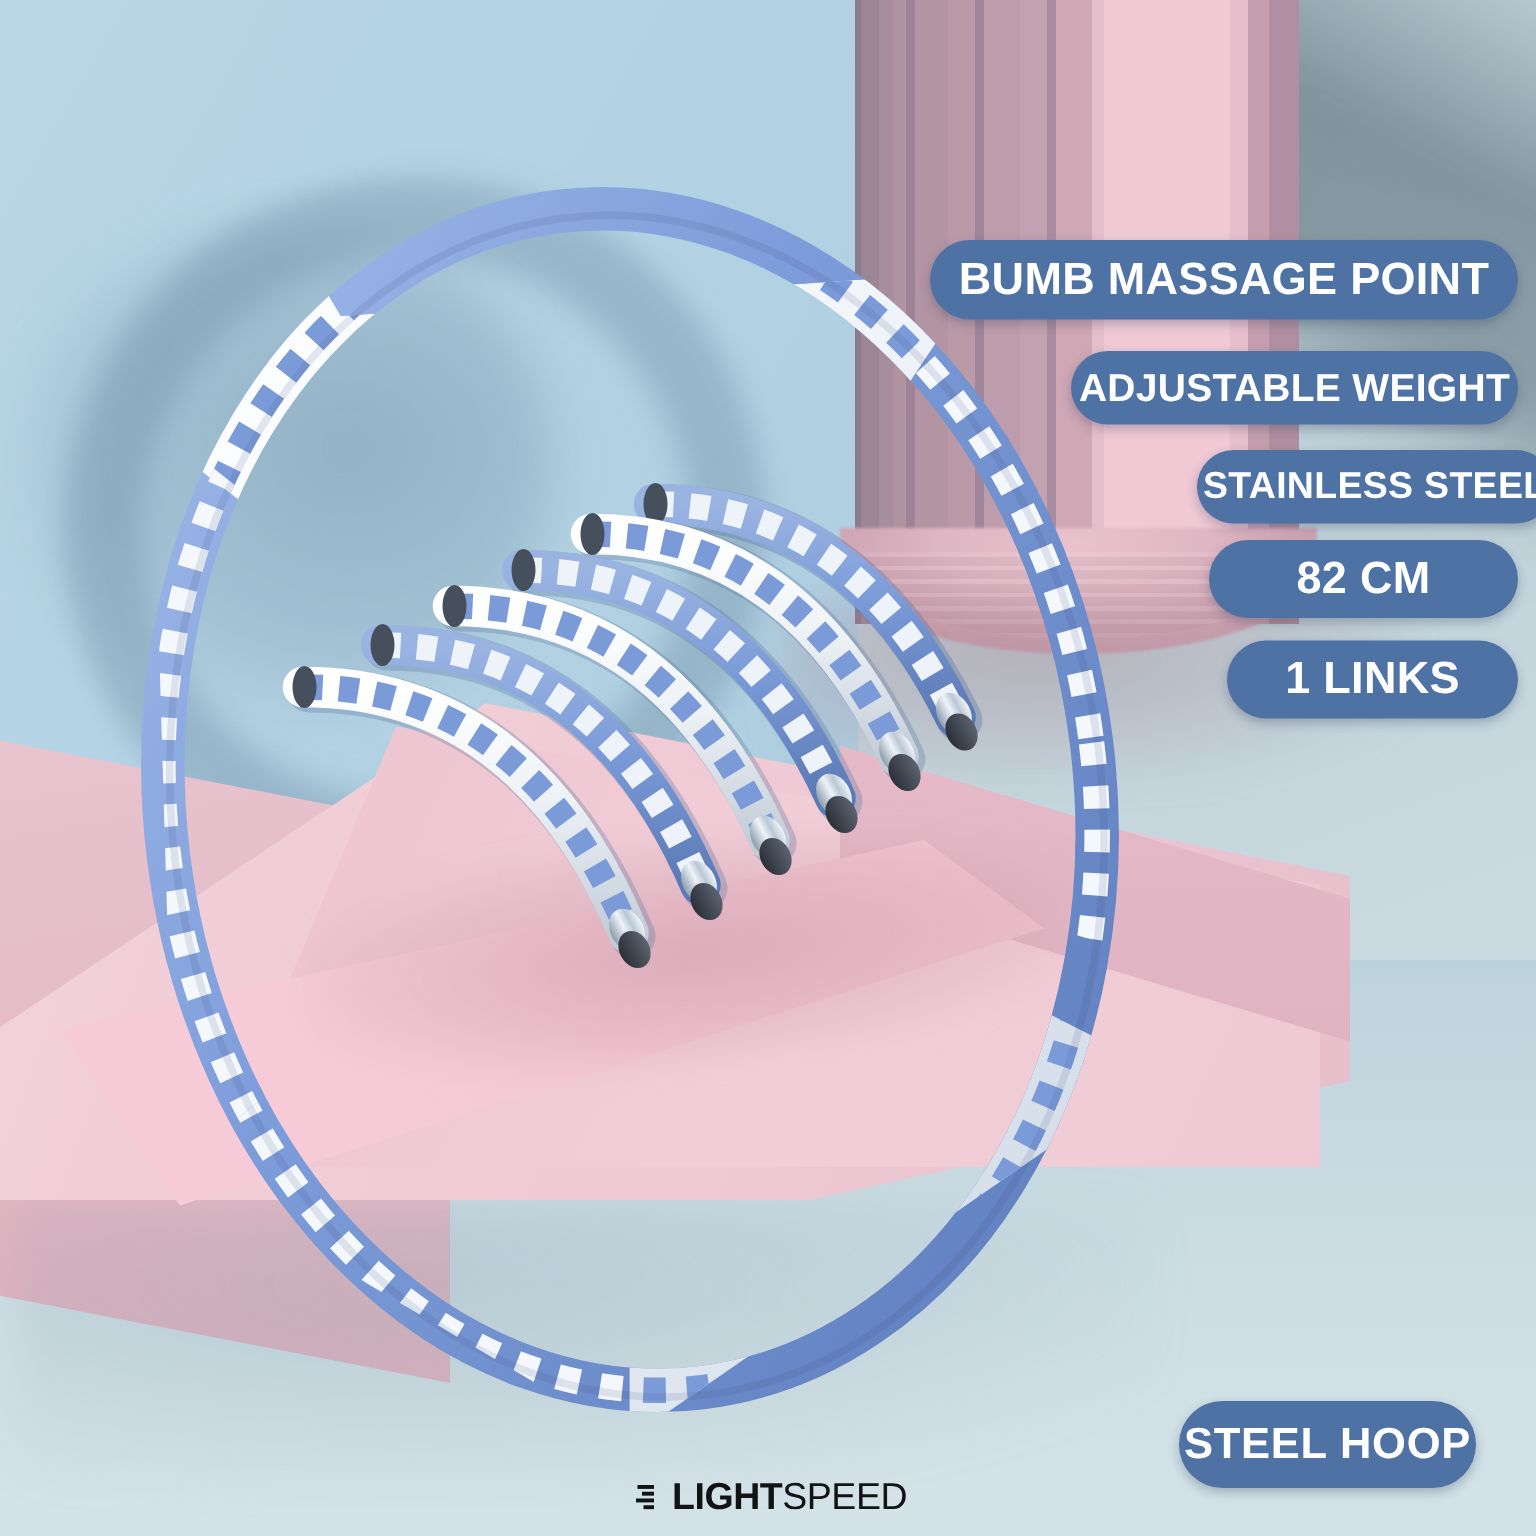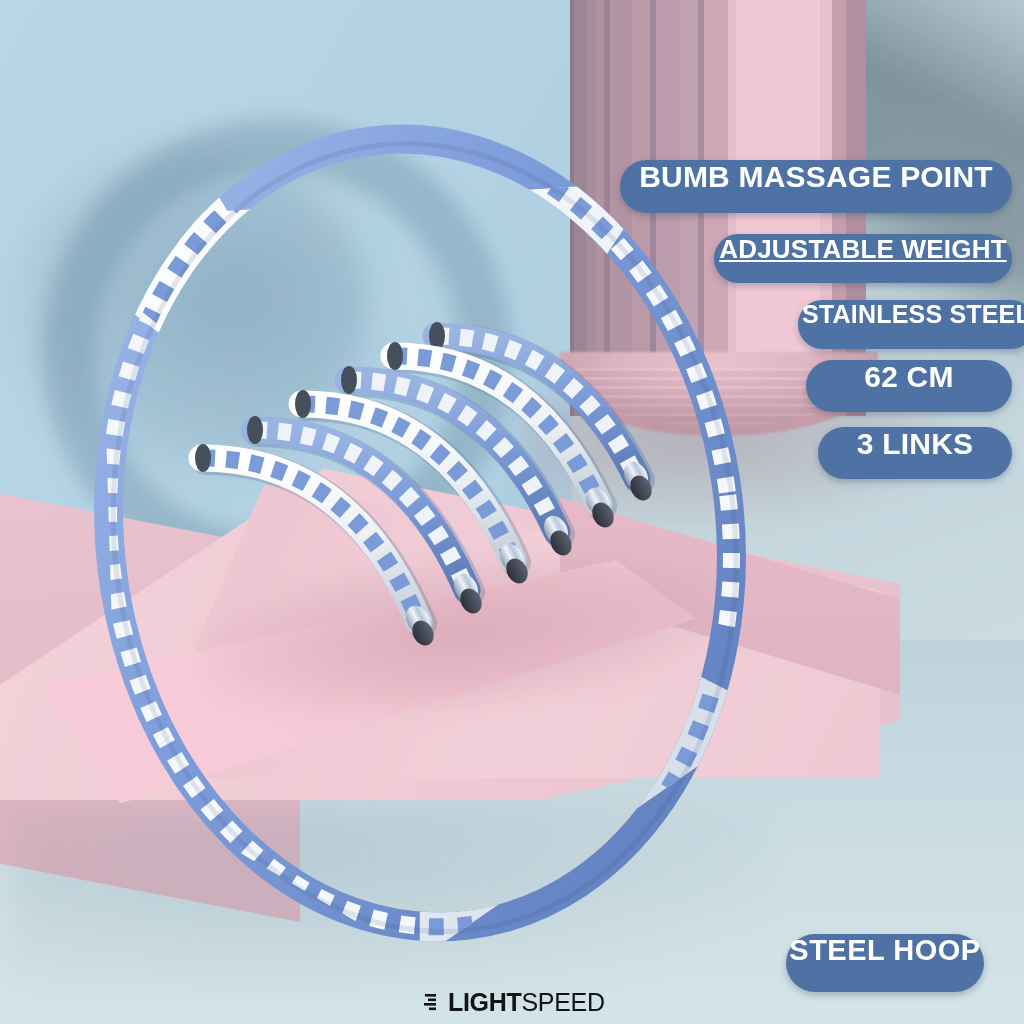--- a/index.html
+++ b/index.html
@@ -162,44 +162,44 @@
   }
   .hoop-svg { position:absolute; inset:0; overflow:visible; }
 
   
   .links-wrap { position:absolute; left:140px; top:320px; width:560px; height:340px; }
   .links-svg { position:absolute; inset:0; overflow:visible; }
 
   
   .badge {
     position:absolute;
-    display:flex; align-items:flex-start; justify-content:center;
+    display:flex; align-items:center; justify-content:center;
     color:#ffffff;
     background:#4f72a5;
     border-radius:999px;
     box-shadow:0 3px 7px rgba(40,60,90,.30);
     font-weight:bold;
     letter-spacing:.2px;
     white-space:nowrap;
   }
   .badge-1 { left:620px; top:160px; width:392px; height:53px; font-size:30px; }
-  .badge-2 { left:714px; top:234px; width:298px; height:49px; font-size:26px;text-decoration:underline; }
+  .badge-2 { left:714px; top:234px; width:298px; height:49px; font-size:26px; }
   .badge-3 { left:775px; top:300px; width:237px; height:49px; font-size:25px;margin-left:23px; }
   .badge-4 { left:806px; top:360px; width:206px; height:52px; font-size:30px; }
   .badge-5 { left:818px; top:427px; width:194px; height:52px; font-size:30px; }
   .badge-6 {
     left:786px; top:934px; width:198px; height:58px; font-size:29px;
     font-family:"Liberation Sans", sans-serif;
     letter-spacing:.5px;
   }
 
   
   .logo {
     position:absolute; left:424px; top:981px;
-    display:flex; align-items:flex-end; gap:4px;
+    display:flex; align-items:center; gap:4px;
     height:34px;
   }
   .logo-mark { display:block; }
   .logo-text { font-size:25px; line-height:1; color:#111315; letter-spacing:-.3px; }
   .logo-text .b { font-weight:bold; }
   .logo-text .n { font-weight:normal; }
 </style>
 </head>
 <body>
 
@@ -386,24 +386,24 @@
   <div class="badge badge-1">
     <span>BUMB MASSAGE POINT</span>
   </div>
   <div class="badge badge-2">
     <span>ADJUSTABLE WEIGHT</span>
   </div>
   <div class="badge badge-3">
     <span>STAINLESS STEEL</span>
   </div>
   <div class="badge badge-4">
-    <span>62 CM</span>
+    <span>82 CM</span>
   </div>
   <div class="badge badge-5">
-    <span>3 LINKS</span>
+    <span>1 LINKS</span>
   </div>
   <div class="badge badge-6">
     <span>STEEL HOOP</span>
   </div>
 
   <div class="logo">
     <svg class="logo-mark" width="20" height="26" viewBox="0 0 20 26">
       <rect x="1" y="5" width="11" height="2.6" fill="#111315"></rect>
       <rect x="4" y="9.5" width="8" height="2.6" fill="#111315"></rect>
       <rect x="0" y="14" width="12" height="2.6" fill="#111315"></rect>

